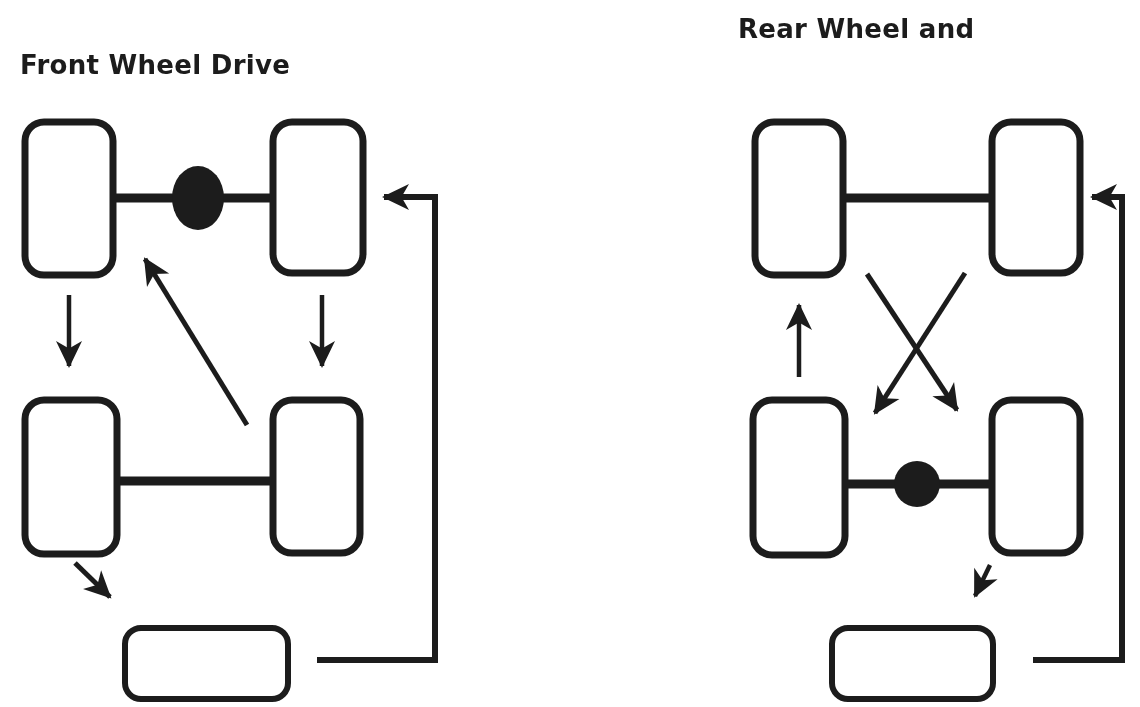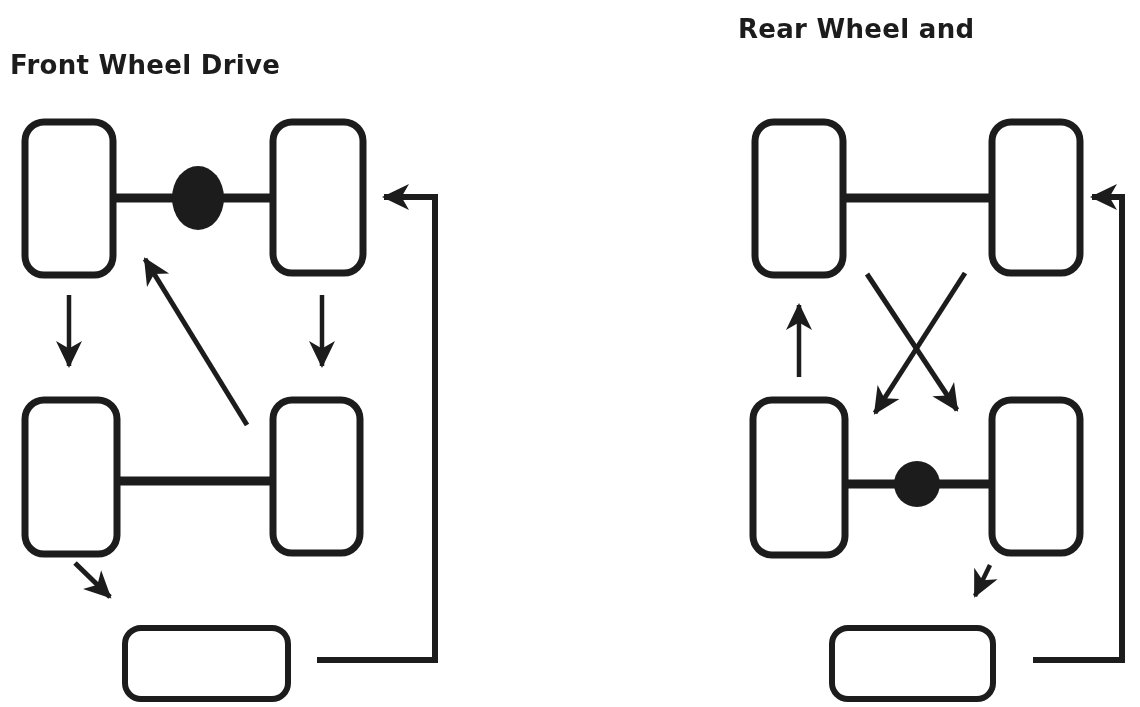--- a/index.html
+++ b/index.html
@@ -2,21 +2,21 @@
 <html style="--line: #1c1c1c; --bg: #ffffff;"><head>
 <meta charset="utf-8">
 <style>
   :root { --line:#1c1c1c; --bg:#ffffff; }
   * { margin:0; padding:0; box-sizing:border-box; }
   html,body { width:1140px; height:707px; background:var(--bg); overflow:hidden; }
   .canvas { position:relative; width:1140px; height:707px; background:var(--bg);
             font-family:"DejaVu Sans","Liberation Sans",sans-serif; }
   .title { position:absolute; color:var(--line); font-weight:700; font-size:26px;
            letter-spacing:.3px; text-align:left; line-height:43px; }
-  .title-fwd { left:10px; top:44px; width:354px; }
+  .title-fwd { left:20px; top:44px; width:354px; }
   .title-rwd { left:738px; top:8px;  width:328px; }
   svg.diagram { position:absolute; left:0; top:0; width:1140px; height:707px; }
   .wheel  { fill:#fff; stroke:var(--line); stroke-width:7; }
   .spare  { fill:#fff; stroke:var(--line); stroke-width:6; }
   .axle   { stroke:var(--line); stroke-width:9; fill:none; }
   .hub    { fill:var(--line); stroke:none; }
   .arrow  { stroke:var(--line); stroke-width:5; fill:none; stroke-linecap:butt; }
   .arrow-thin { stroke-width:4.5; }
   .loop   { stroke:var(--line); stroke-width:6; fill:none; }
   .arrowhead { fill:var(--line); }

